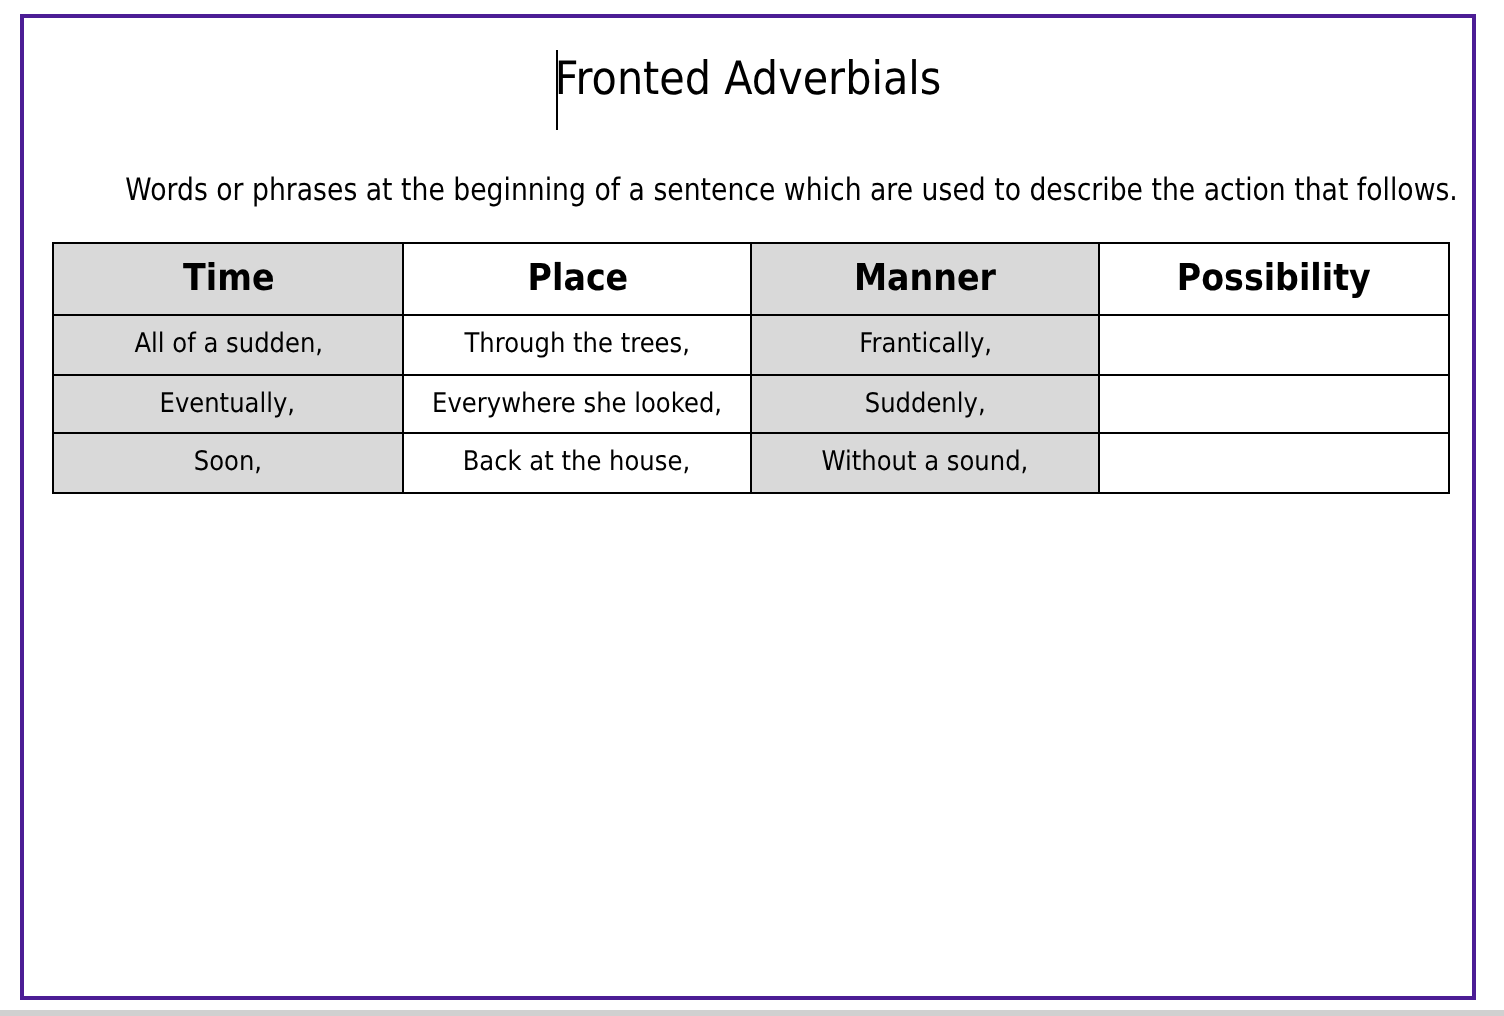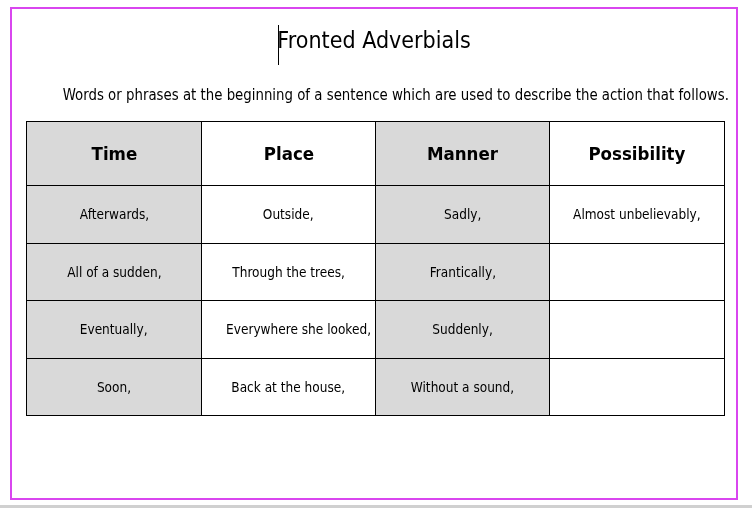--- a/index.html
+++ b/index.html
@@ -22,21 +22,21 @@
       width: 752px;
       height: 3px;
       background: #d0d0d0;
     }
     .page {
       position: absolute;
       left: 10px;
       top: 7px;
       width: 728px;
       height: 493px;
-      border: 2px solid #d946ef;
+      border: 2px solid #4c1d95;
       box-sizing: border-box;
     }
     .cursor-bar {
       position: absolute;
       left: 266px;
       top: 16px;
       width: 1px;
       height: 40px;
       background: #000;
     }
@@ -67,21 +67,21 @@
       position: absolute;
       left: 14px;
       top: 112px;
       width: 698px;
       border-collapse: collapse;
       table-layout: fixed;
     }
     table.adverbs th, table.adverbs td {
       border: 1.5px solid #000;
       text-align: center;
-      padding: 16px;
+      padding: 2px;
       white-space: nowrap;
       overflow: hidden;
     }
     table.adverbs th {
       height: 31px;
       font-size: 18.5px;
       font-weight: bold;
     }
     table.adverbs td {
       height: 24.6px;
@@ -115,26 +115,20 @@
     <thead>
       <tr>
         <th class="shade"><span class="head-text">Time</span></th>
         <th><span class="head-text">Place</span></th>
         <th class="shade"><span class="head-text">Manner</span></th>
         <th><span class="head-text">Possibility</span></th>
       </tr>
     </thead>
     <tbody id="tbody">
         <tr>
-          <td class="shade"><span class="cell-text">Afterwards,</span></td>
-          <td><span class="cell-text">Outside,</span></td>
-          <td class="shade"><span class="cell-text">Sadly,</span></td>
-          <td><span class="cell-text">Almost unbelievably,</span></td>
-        </tr>
-        <tr>
           <td class="shade"><span class="cell-text">All of a sudden,</span></td>
           <td><span class="cell-text">Through the trees,</span></td>
           <td class="shade"><span class="cell-text">Frantically,</span></td>
           <td><span class="cell-text"></span></td>
         </tr>
         <tr>
           <td class="shade"><span class="cell-text">Eventually,</span></td>
           <td><span class="cell-text">Everywhere she looked,</span></td>
           <td class="shade"><span class="cell-text">Suddenly,</span></td>
           <td><span class="cell-text"></span></td>

